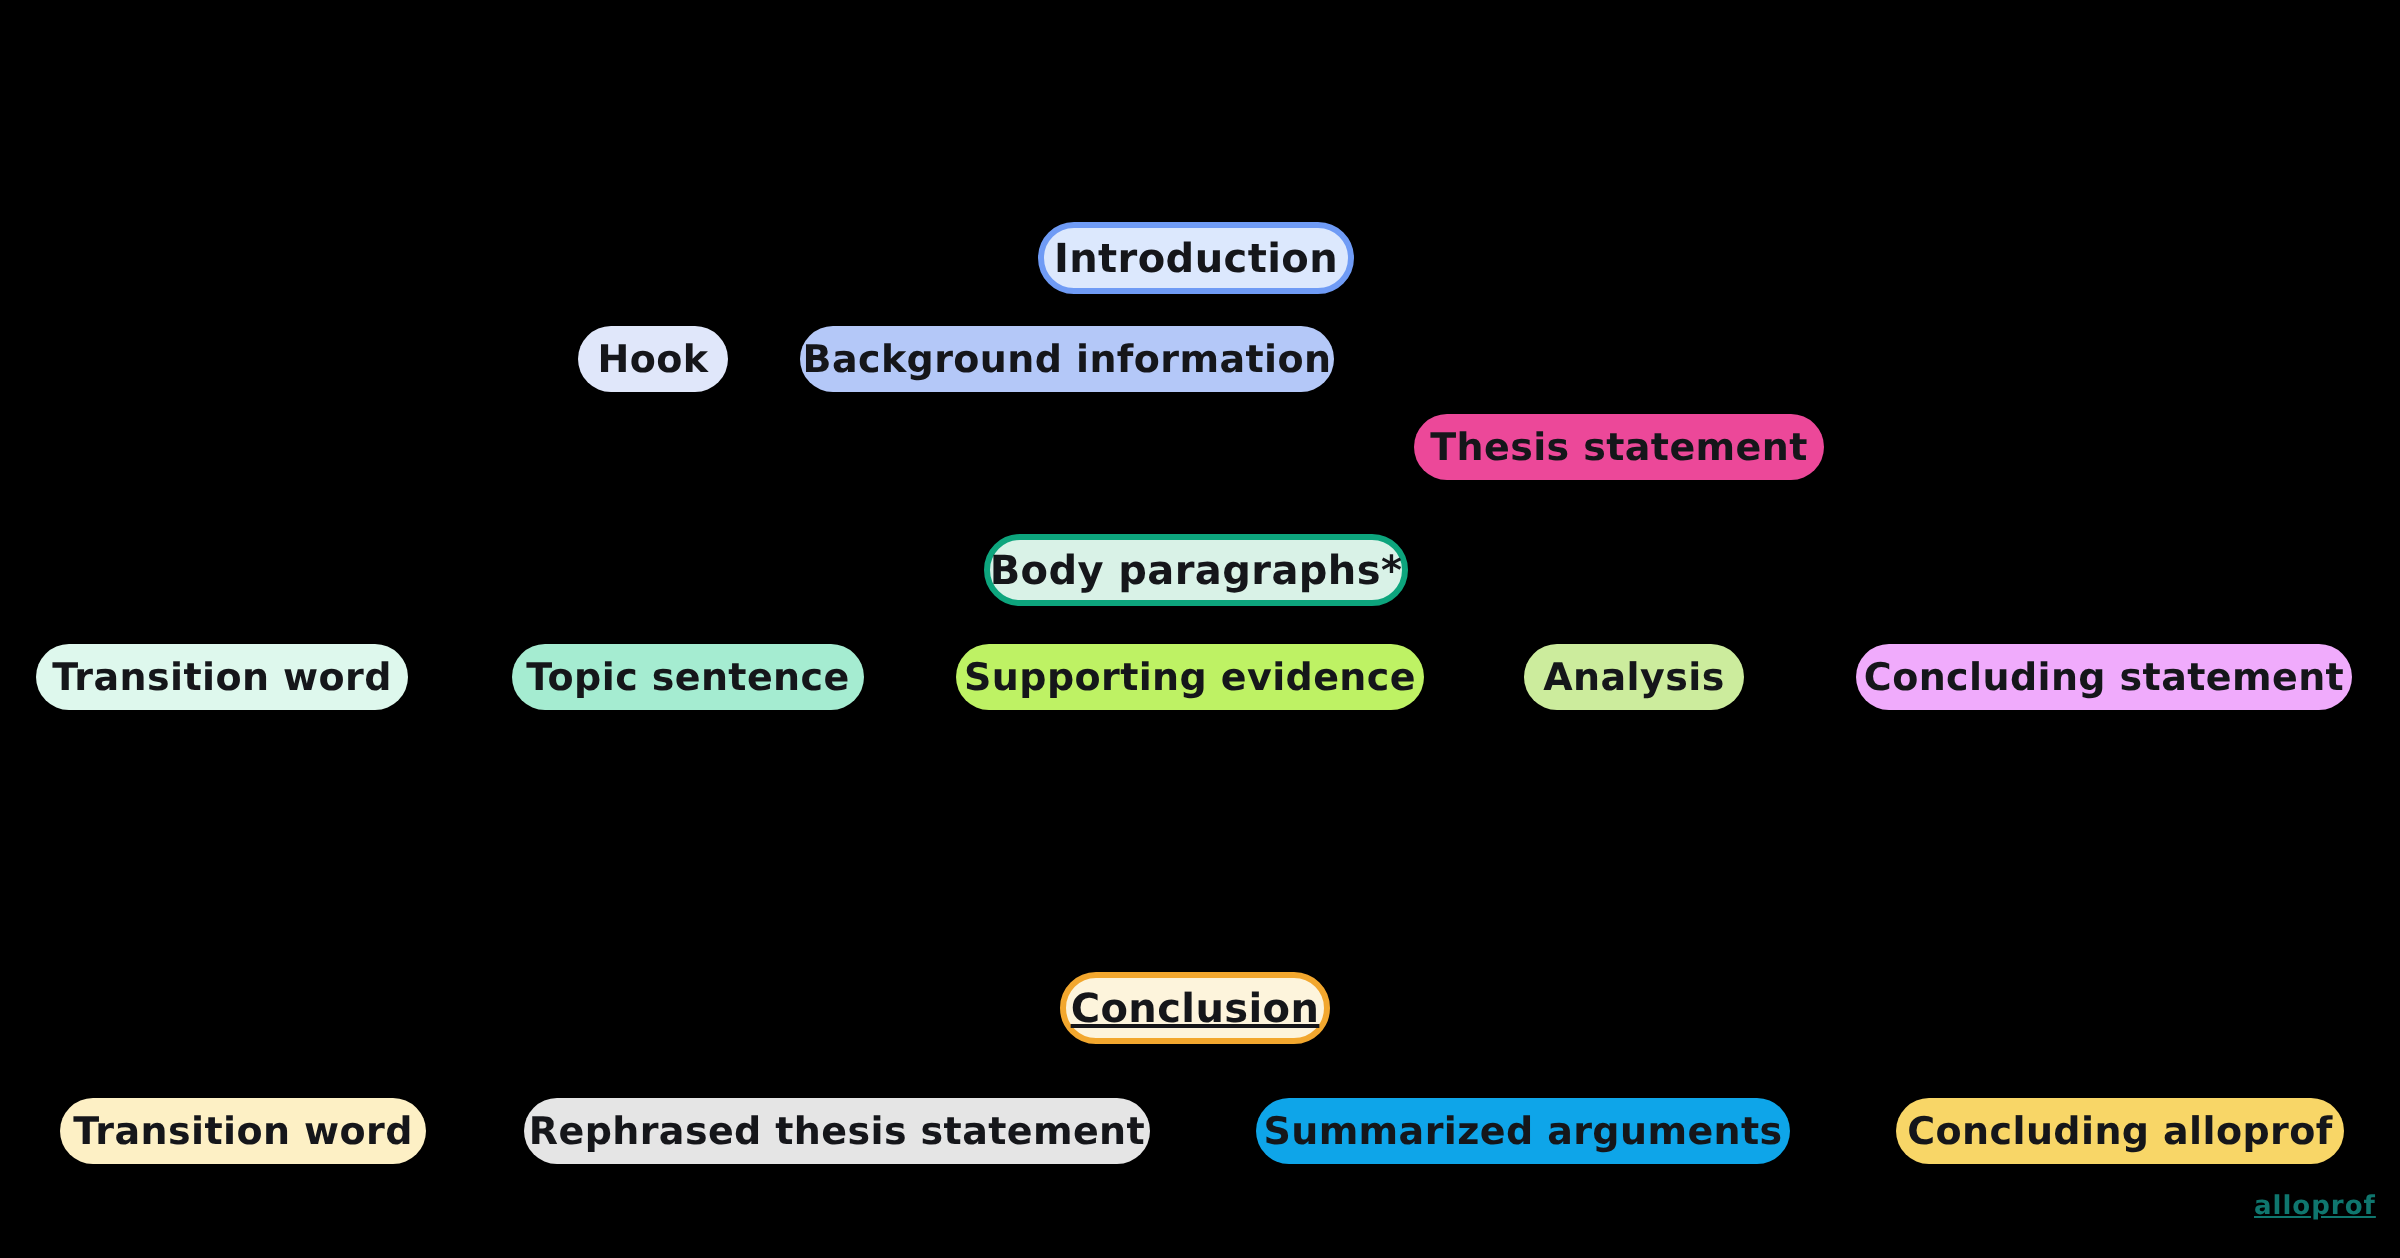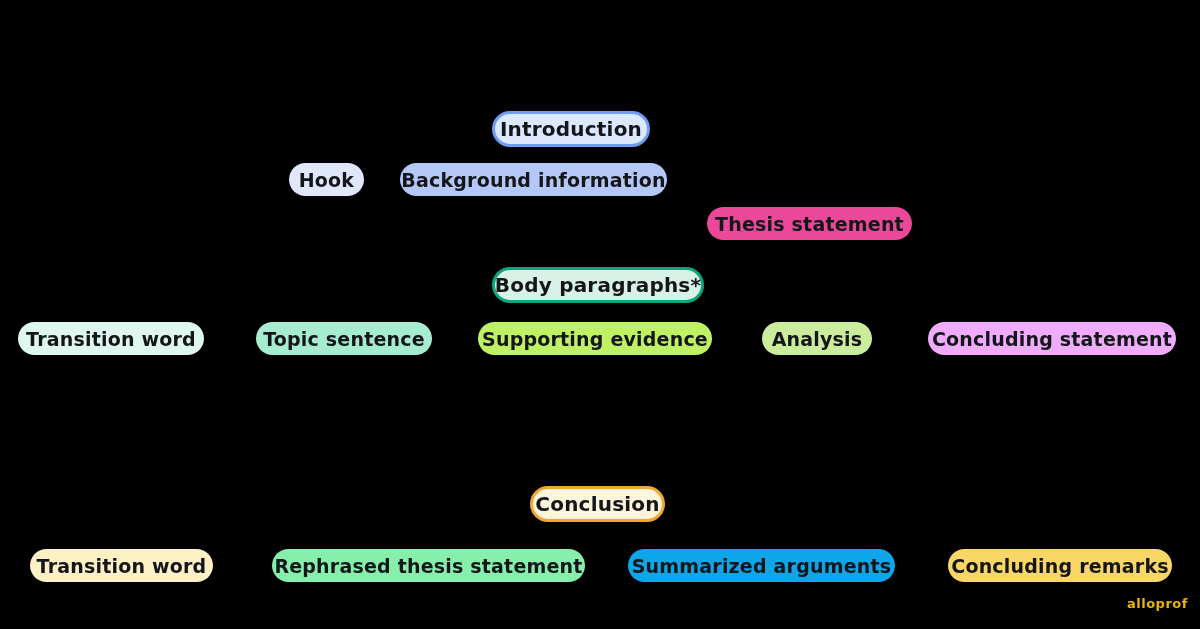--- a/index.html
+++ b/index.html
@@ -27,33 +27,33 @@
     white-space: nowrap;
     box-sizing: border-box;
     letter-spacing: 0.2px;
   }
   .section-title {
     border-style: solid;
     border-width: 3px;
     font-size: 20px;
   }
   
-  .pos-intro-title   { left: 492px; top: 111px; width: 158px; height: 36px; }
+  .pos-intro-title   { left: 519px; top: 111px; width: 158px; height: 36px; }
   .pos-hook          { left: 289px; top: 163px; width:  75px; height: 33px; }
   .pos-bg-info       { left: 400px; top: 163px; width: 267px; height: 33px; }
   .pos-thesis        { left: 707px; top: 163px; width: 205px; height: 33px; }
 
   .pos-body-title    { left: 492px; top: 267px; width: 212px; height: 36px; }
   .pos-trans-b       { left:  18px; top: 322px; width: 186px; height: 33px; }
   .pos-topic         { left: 256px; top: 322px; width: 176px; height: 33px; text-align: center; }
   .pos-supporting    { left: 478px; top: 322px; width: 234px; height: 33px; }
   .pos-analysis      { left: 762px; top: 322px; width: 110px; height: 33px; }
   .pos-concl-stmt    { left: 928px; top: 322px; width: 248px; height: 33px; }
 
-  .pos-concl-title   { left: 530px; top: 486px; width: 135px; height: 36px; }
+  .pos-concl-title   { left: 530px; top: 486px; width: 135px; height: 36px; text-decoration: underline; }
   .pos-trans-c       { left:  30px; top: 549px; width: 183px; height: 33px; }
   .pos-rephrased     { left: 262px; top: 549px; width: 313px; height: 33px; }
   .pos-summarized    { left: 628px; top: 549px; width: 267px; height: 33px; }
   .pos-concl-remarks { left: 948px; top: 549px; width: 224px; height: 33px; }
 
   .watermark {
     position: absolute;
     left: 1127px;
     top: 596px;
     font-size: 13px;
@@ -83,21 +83,21 @@
   <div class="pill pos-supporting" style="background: #bef264;">Supporting evidence</div>
 
   <div class="pill pos-analysis" style="background: rgb(204, 236, 157);">Analysis</div>
 
   <div class="pill pos-concl-stmt" style="background: #f0abfc; text-align: right;">Concluding statement</div>
 
   <div class="pill section-title pos-concl-title" style="background: rgb(253, 244, 220); border-color: rgb(242, 167, 46);">Conclusion</div>
 
   <div class="pill pos-trans-c" style="background: rgb(253, 240, 197);">Transition word</div>
 
-  <div class="pill pos-rephrased" style="background: #86efac; margin-left: 10px;">Rephrased thesis statement</div>
+  <div class="pill pos-rephrased" style="background: #e5e5e5;">Rephrased thesis statement</div>
 
   <div class="pill pos-summarized" style="background: #0ea5e9;">Summarized arguments</div>
 
-  <div class="pill pos-concl-remarks" style="background: rgb(248, 214, 103);">Concluding remarks</div>
+  <div class="pill pos-concl-remarks" style="background: rgb(248, 214, 103);">Concluding alloprof</div>
 
-  <div class="watermark" style="color: #eab308;">alloprof</div>
+  <div class="watermark" style="color: #0f766e; text-decoration: underline;">alloprof</div>
 
 </div>
 
 </body></html>

